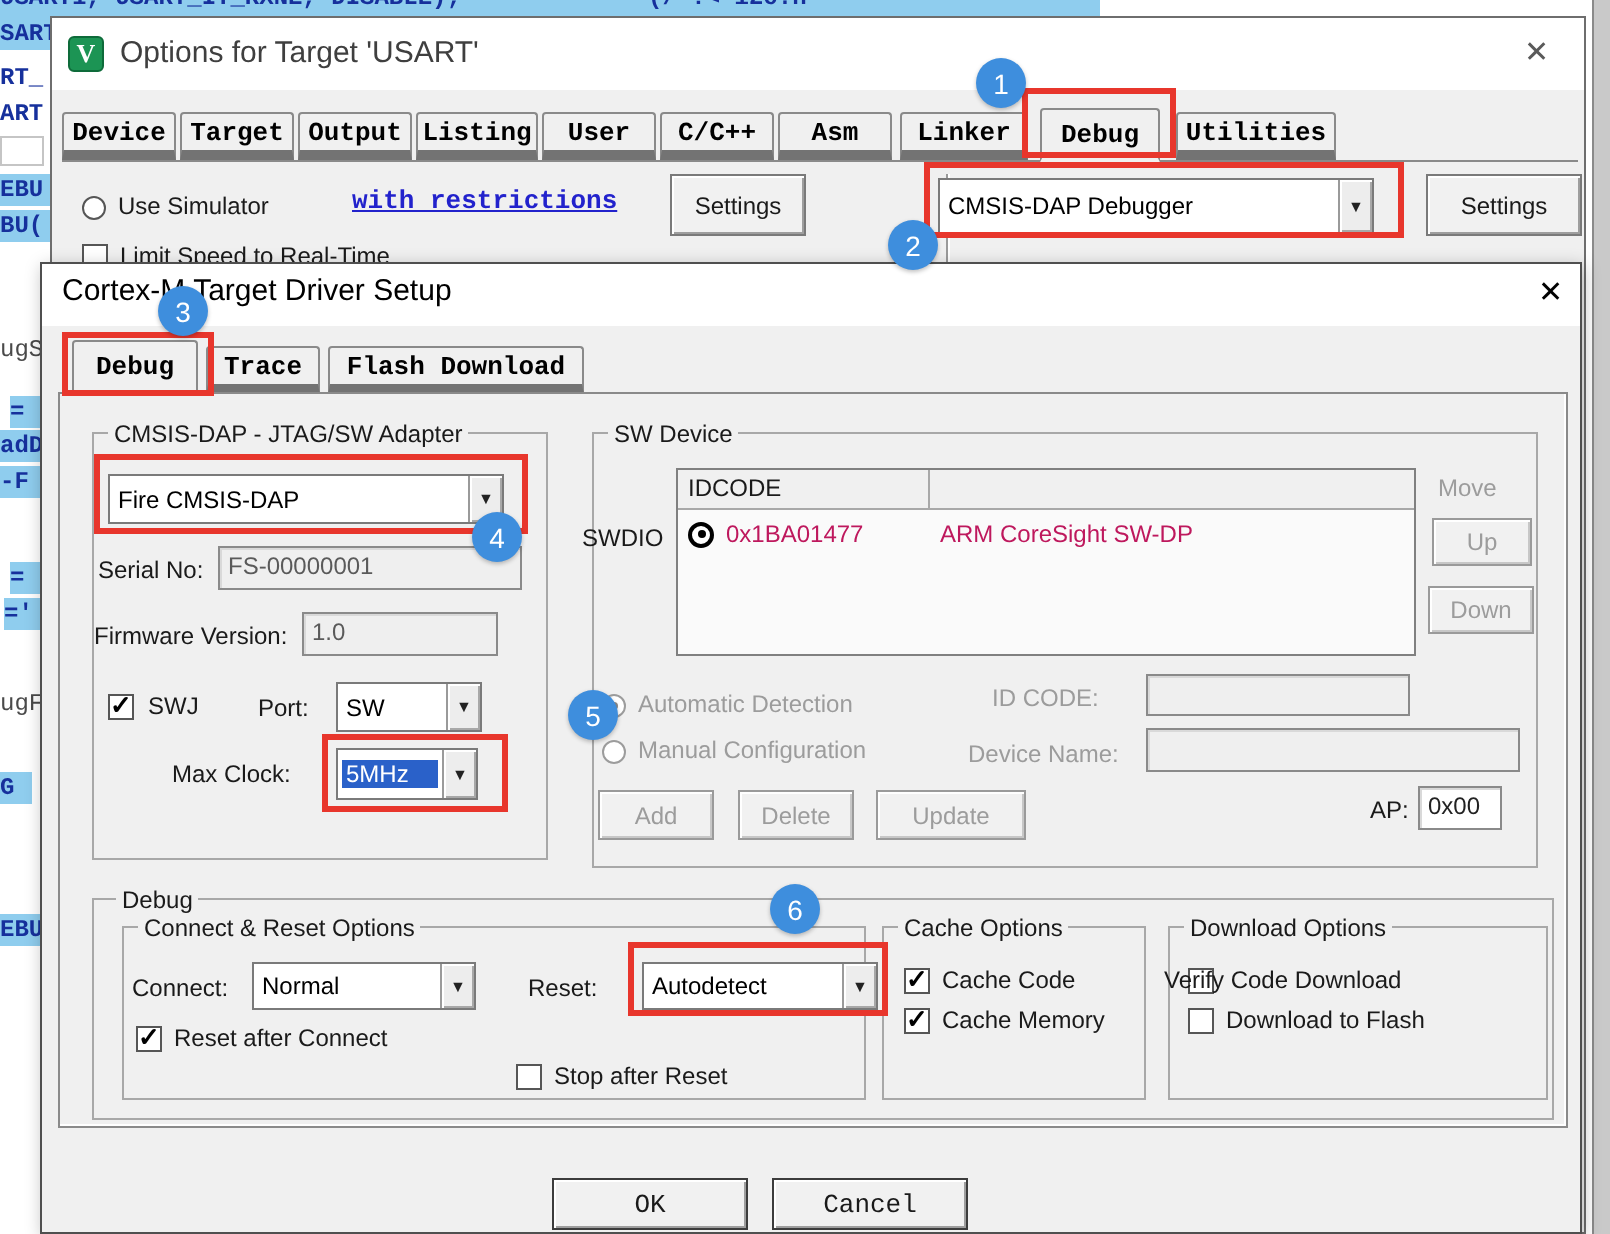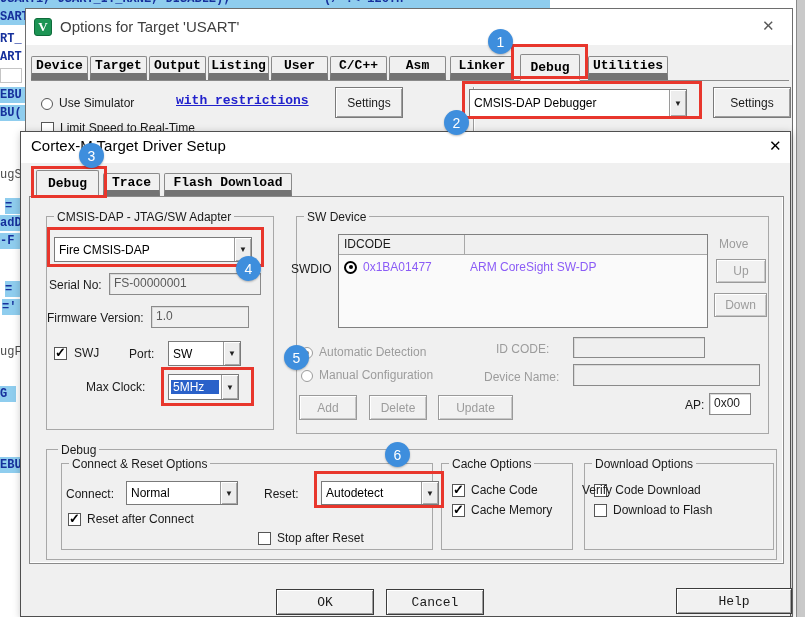--- a/index.html
+++ b/index.html
@@ -22,21 +22,21 @@
   
   .dlg { background:#f0f0f0; border:1px solid #6e6e6e; }
   .titlebar { position:absolute; left:0; top:0; right:0; background:#fff; }
   .title { font-size:15px; color:#3f3f3f; }
   .xbtn { font-size:15px; color:#5a5a5a; cursor:default; }
 
   .tab { position:absolute; display:flex; align-items:center; justify-content:center;
          background:#f0f0f0; border:1px solid #8a8a8a; border-bottom:none;
          font-family:"Liberation Mono",monospace; font-weight:bold; font-size:13px; color:#000;
          border-radius:2px 2px 0 0; }
-  .tab.inactive { border-bottom:7px solid #737373; }
+  .tab.inactive { border-bottom:5px solid #737373; }
   .hline { position:absolute; border-top:1px solid #8a8a8a; }
 
   .btn { position:absolute; display:flex; align-items:center; justify-content:center;
          background:#f1f1f1; border:1px solid #7a7a7a;
          box-shadow:inset 1px 1px 0 #ffffff, inset -1px -1px 0 #9e9e9e; font-size:12px; color:#1a1a1a; }
   .btn.big { border:1px solid #3c3c3c; font-family:"Liberation Mono",monospace; font-size:13px; }
   .btn.disabled { color:#9c9c9c; box-shadow:inset 1px 1px 0 #ffffff, inset -1px -1px 0 #c7c7c7; border-color:#9a9a9a; }
 
   .combo { position:absolute; background:#fff; border:1px solid #7a7a7a; display:flex; align-items:center; }
   .combo .val { flex:1; padding:0 4px; font-size:12px; color:#000; overflow:hidden; white-space:nowrap; }
@@ -70,21 +70,21 @@
   .redbox { position:absolute; border:3px solid #e8362c; z-index:6; pointer-events:none; }
   .circle { position:absolute; width:25px; height:25px; border-radius:50%; background:#3e8edd;
             color:#fff; display:flex; align-items:center; justify-content:center;
             font-size:14px; z-index:7; box-shadow:0 1px 2px rgba(0,0,0,.25); }
 
   
   .swtable { position:absolute; background:#fafafa; border:1px solid #808080; }
   .swtable .hdr { display:flex; height:20px; background:#f0f0f0; border-bottom:1px solid #a8a8a8; }
   .swtable .hcell { padding:2px 5px; font-size:12px; color:#1a1a1a; border-right:1px solid #a8a8a8; }
   .swtable .row { display:flex; height:24px; align-items:center; }
-  .swtable .cell { padding:0 5px; font-size:12px; color:#8b5cf6; display:flex; align-items:center; gap:6px; }
+  .swtable .cell { padding:0 5px; font-size:12px; color:#be185d; display:flex; align-items:center; gap:6px; }
   .tradio { width:13px; height:13px; border:2px solid #000; border-radius:50%; position:relative; background:#fff; flex:0 0 auto; }
   .tradio::after { content:""; position:absolute; left:2.5px; top:2.5px; width:4px; height:4px; border-radius:50%; background:#000; }
 
   .appicon { position:absolute; width:18px; height:18px; background:#1c9454; border-radius:3px;
              display:flex; align-items:center; justify-content:center; color:#fff;
              font-family:"Liberation Serif",serif; font-weight:bold; font-size:13px; border:1px solid #0e6b3a; }
   .vdiv { position:absolute; width:2px; border-left:1px solid #9a9a9a; border-right:1px solid #fff; }
 </style>
 </head>
 <body>
@@ -244,21 +244,20 @@
 
     <div class="grp" style="left:563px;top:331px;width:190px;height:87px;"></div>
     <span class="grplabel" style="left:571px;top:325px;">Download Options</span>
     <span class="cb" style="left:573px;top:352px;"></span>
     <span class="lbl" style="left:561px;top:351px;">Verify Code Download</span>
     <span class="cb" style="left:573px;top:372px;"></span>
     <span class="lbl" style="left:592px;top:371px;">Download to Flash</span>
 
     <div class="btn big" style="left:255px;top:457px;width:98px;height:26px;">OK</div>
     <div class="btn big" style="left:365px;top:457px;width:98px;height:26px;">Cancel</div>
-    <div class="btn big" style="left:655px;top:456px;width:116px;height:26px;">Help</div>
   </div>
 
   <div class="redbox" style="left:511px;top:44px;width:77px;height:35px;"></div>
   <div class="redbox" style="left:462px;top:81px;width:240px;height:38px;"></div>
   <div class="redbox" style="left:31px;top:166px;width:76px;height:32px;"></div>
   <div class="redbox" style="left:47px;top:227px;width:217px;height:40px;"></div>
   <div class="redbox" style="left:161px;top:367px;width:93px;height:39px;"></div>
   <div class="redbox" style="left:314px;top:471px;width:130px;height:37px;"></div>
 
   <div class="circle" style="left:488px;top:29px;">1</div>

